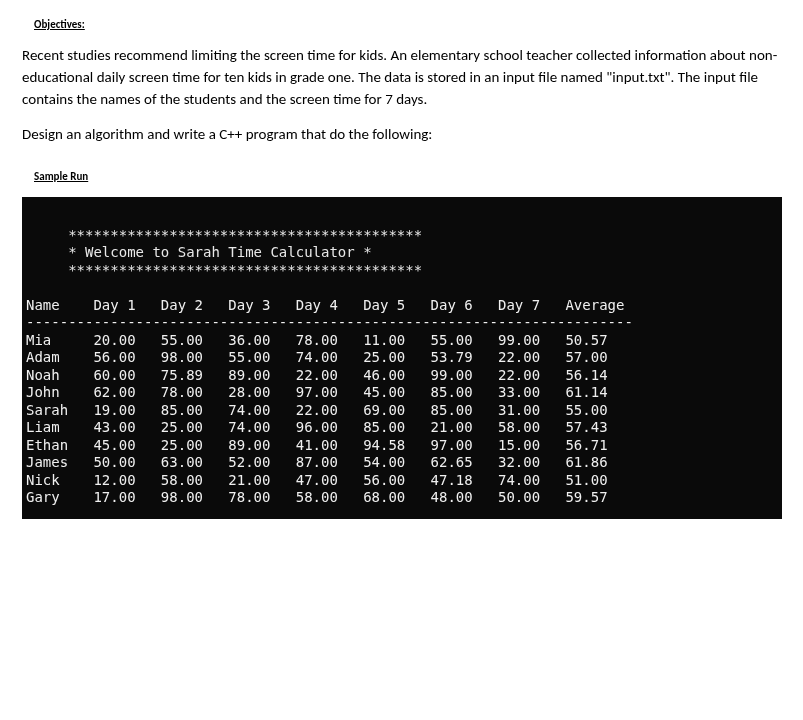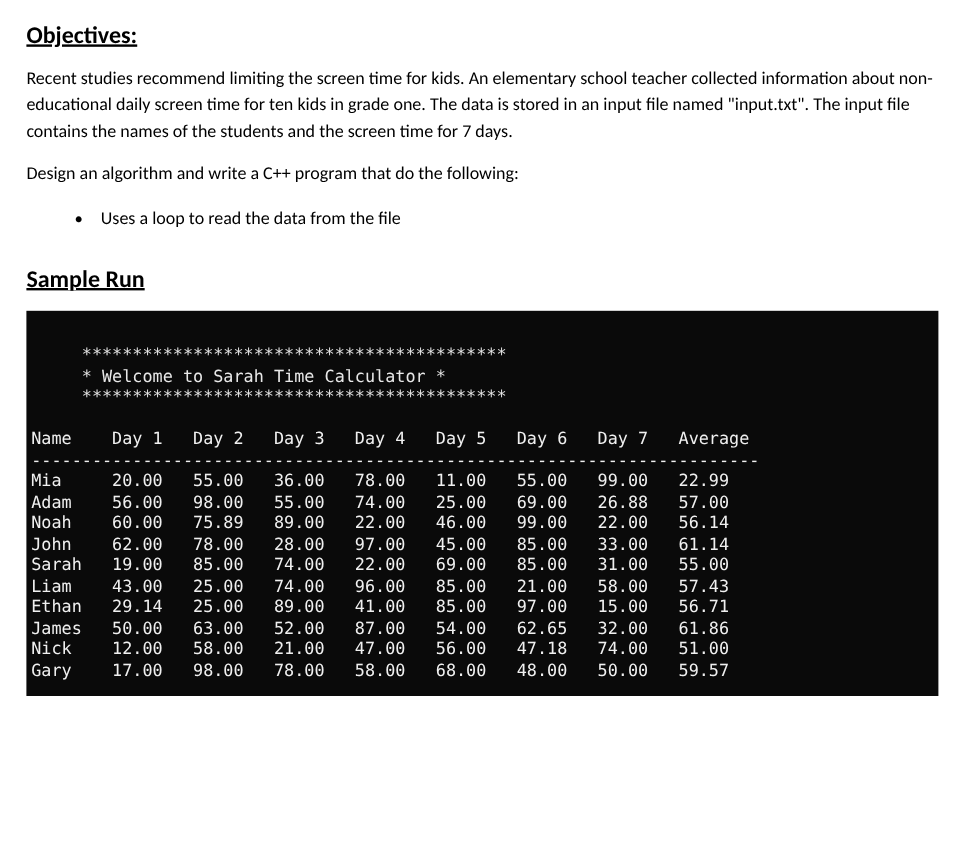--- a/index.html
+++ b/index.html
@@ -12,21 +12,22 @@
       font-size: 15px;
       color: #000;
       background: #fff;
       padding: 18px 22px;
       width: 803px;
     }
     .heading {
       font-weight: bold;
       text-decoration: underline;
       margin-bottom: 14px;
-      font-size: 20px;
+      font-size: 11px;
+      margin-left: 12px;
     }
     .para {
       line-height: 1.45;
       margin-bottom: 14px;
     }
     ul.bullets {
       list-style: none;
       margin: 10px 0 20px 40px;
     }
     ul.bullets li {
@@ -62,35 +63,34 @@
 </head>
 <body>
 
 <div class="heading">Objectives:</div>
 
 <p class="para">Recent studies recommend limiting the screen time for kids. An elementary school teacher collected information about non-educational daily screen time for ten kids in grade one. The data is stored in an input file named "input.txt". The input file contains the names of the students and the screen time for 7 days.</p>
 
 <p class="para">Design an algorithm and write a C++ program that do the following:</p>
 
 <ul class="bullets">
-  <li>Uses a loop to read the data from the file</li>
 </ul>
 
 <div class="heading sample-run-heading">Sample Run</div>
 
 <div class="console">
 <span class="banner-line">     ******************************************</span>
 <span class="banner-line">     * Welcome to Sarah Time Calculator *</span>
 <span class="banner-line">     ******************************************</span>
 
 <span>Name    Day 1   Day 2   Day 3   Day 4   Day 5   Day 6   Day 7   Average</span>
 <span>------------------------------------------------------------------------</span>
-<span>Mia     20.00   55.00   36.00   78.00   11.00   55.00   99.00   22.99</span>
-<span>Adam    56.00   98.00   55.00   74.00   25.00   69.00   26.88   57.00</span>
+<span>Mia     20.00   55.00   36.00   78.00   11.00   55.00   99.00   50.57</span>
+<span>Adam    56.00   98.00   55.00   74.00   25.00   53.79   22.00   57.00</span>
 <span>Noah    60.00   75.89   89.00   22.00   46.00   99.00   22.00   56.14</span>
 <span>John    62.00   78.00   28.00   97.00   45.00   85.00   33.00   61.14</span>
 <span>Sarah   19.00   85.00   74.00   22.00   69.00   85.00   31.00   55.00</span>
 <span>Liam    43.00   25.00   74.00   96.00   85.00   21.00   58.00   57.43</span>
-<span>Ethan   29.14   25.00   89.00   41.00   85.00   97.00   15.00   56.71</span>
+<span>Ethan   45.00   25.00   89.00   41.00   94.58   97.00   15.00   56.71</span>
 <span>James   50.00   63.00   52.00   87.00   54.00   62.65   32.00   61.86</span>
 <span>Nick    12.00   58.00   21.00   47.00   56.00   47.18   74.00   51.00</span>
 <span>Gary    17.00   98.00   78.00   58.00   68.00   48.00   50.00   59.57</span>
 </div>
 
 </body></html>

